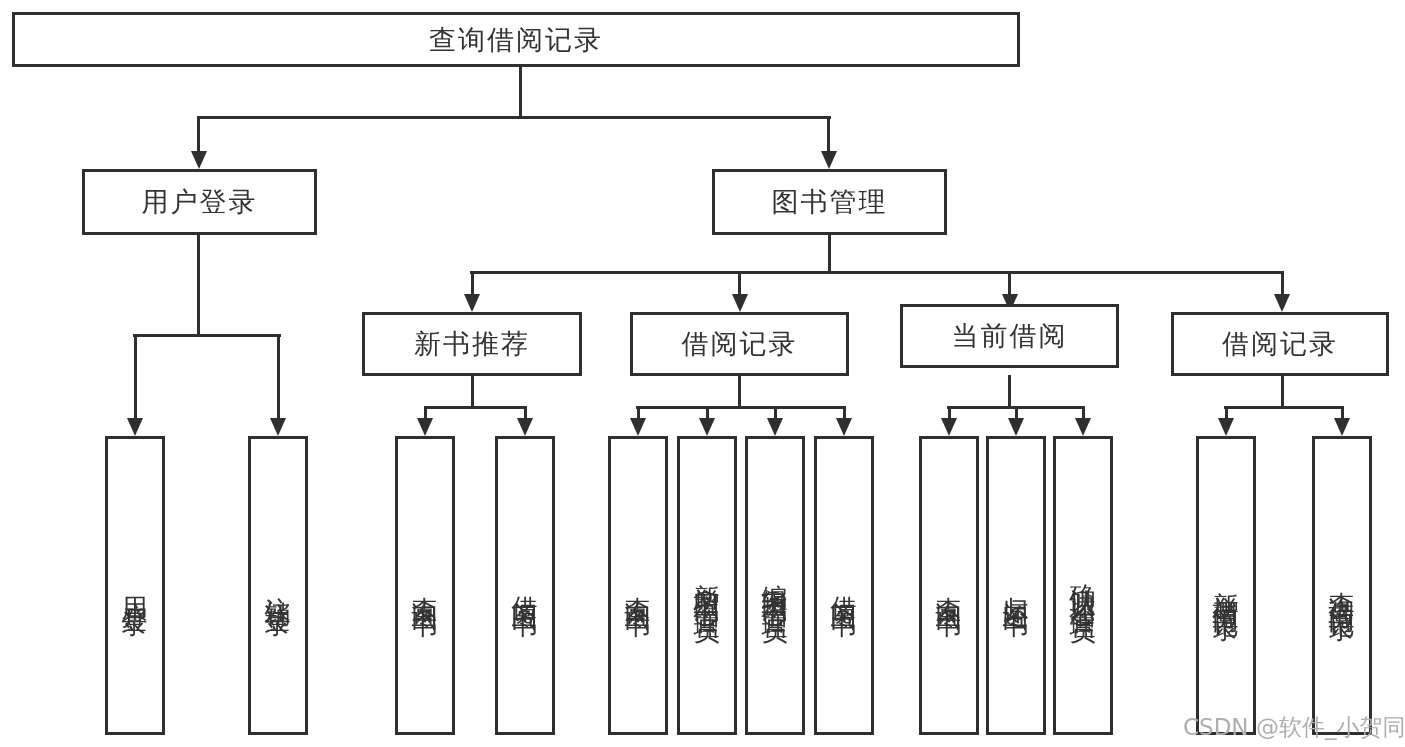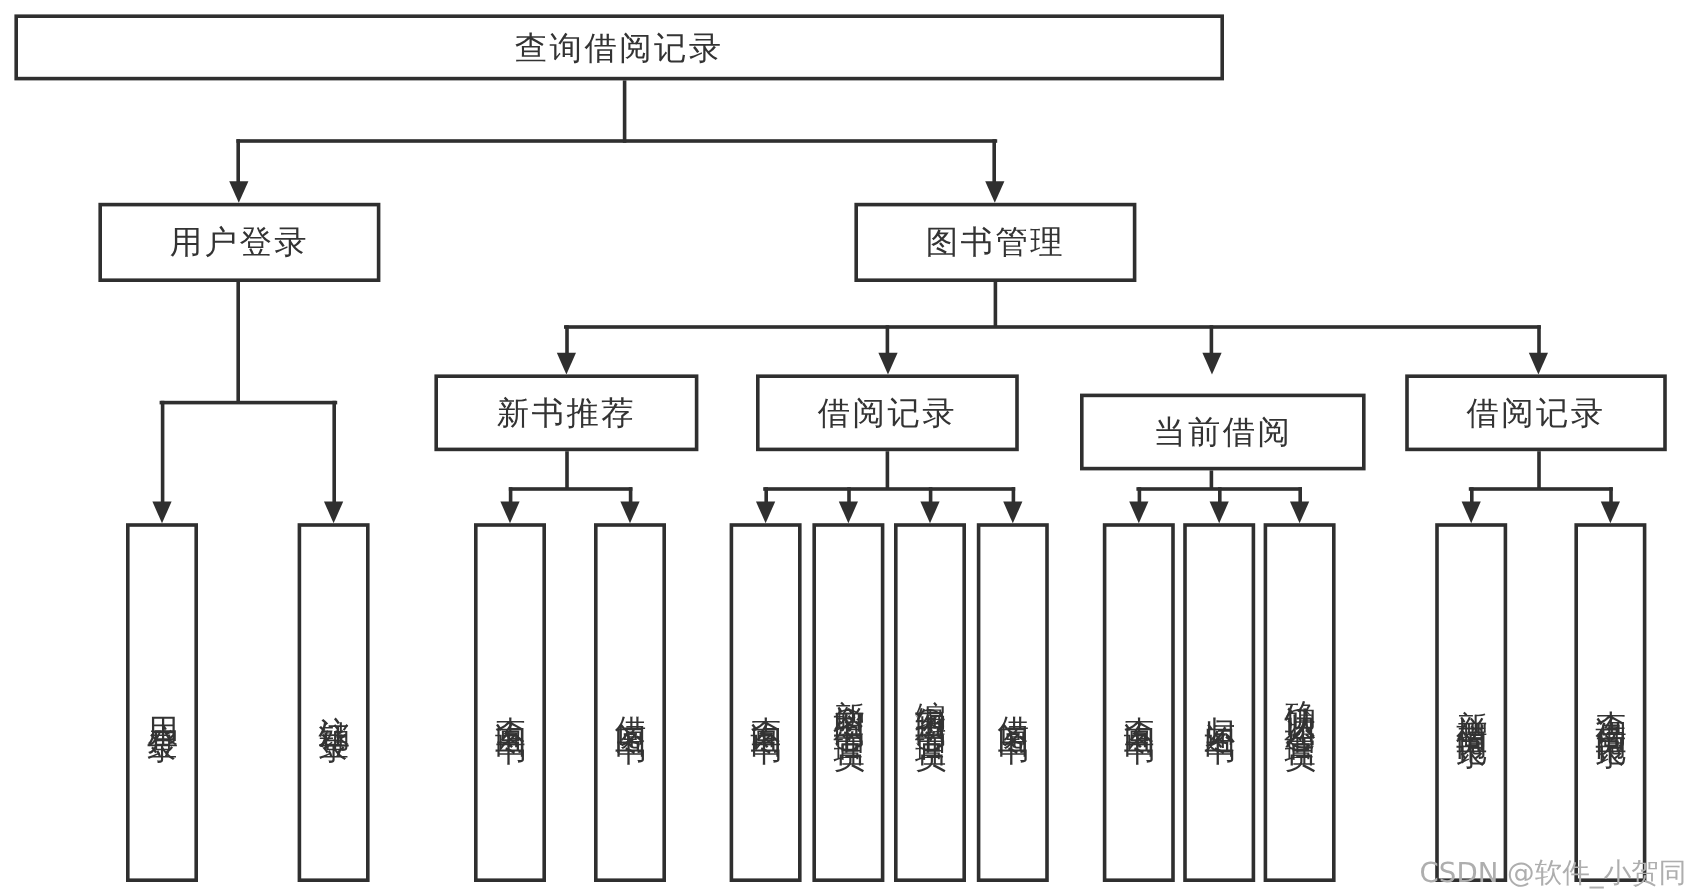--- a/index.html
+++ b/index.html
@@ -123,21 +123,21 @@
   <div class="node h" style="left:712px;top:169px;width:235px;height:66px">
     <span class="lbl">图书管理</span>
   </div>
 
   <div class="node h" style="left:362px;top:312px;width:220px;height:64px">
     <span class="lbl">新书推荐</span>
   </div>
   <div class="node h" style="left:630px;top:312px;width:219px;height:64px">
     <span class="lbl">借阅记录</span>
   </div>
-  <div class="node h" style="left:900px;top:328px;width:238px;height:64px">
+  <div class="node h" style="left:900px;top:304px;width:219px;height:64px">
     <span class="lbl">当前借阅</span>
   </div>
   <div class="node h" style="left:1171px;top:312px;width:218px;height:64px">
     <span class="lbl">借阅记录</span>
   </div>
 
   <div class="node v" style="left:105px;top:436px;width:60px;height:299px">
     <span class="lbl">用户登录</span>
   </div>
   <div class="node v" style="left:248px;top:436px;width:60px;height:299px">

